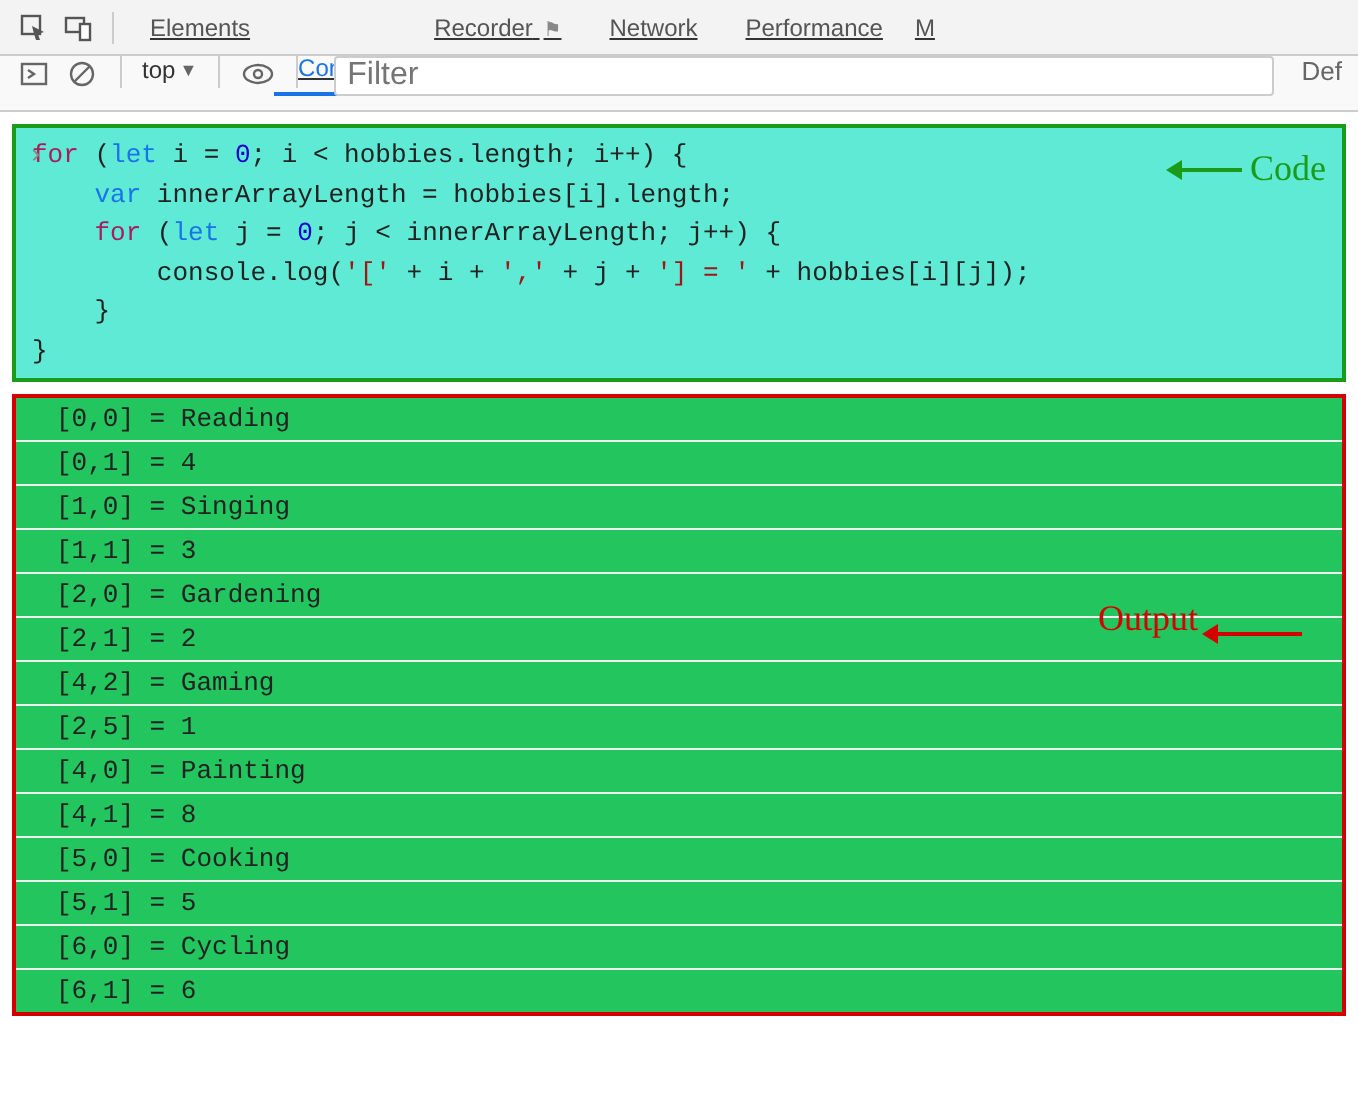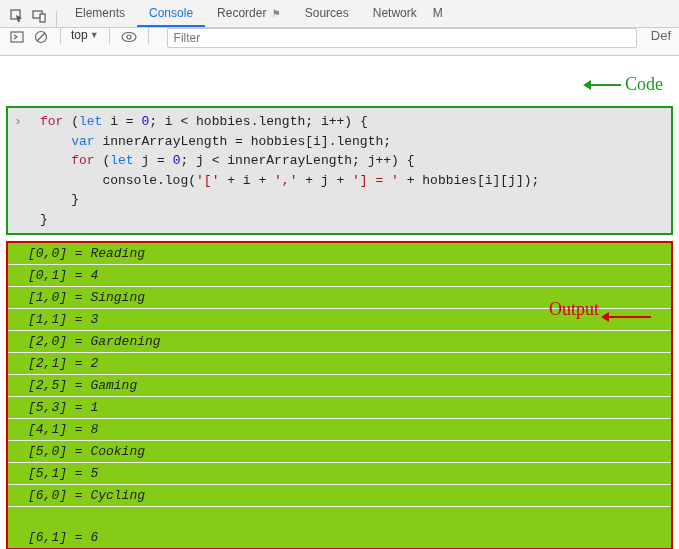--- a/index.html
+++ b/index.html
@@ -7,25 +7,26 @@
     font-family: "Segoe UI", Arial, sans-serif;
     font-size: 12px;
     background: #fff;
     color: #333;
     width: 679px;
     height: 549px;
     overflow: hidden;
   }
   .top-tabs {
     display: flex;
-    align-items: flex-end;
+    align-items: center;
     height: 28px;
     border-bottom: 1px solid #ccc;
     background: #f3f3f3;
     padding-left: 6px;
+    text-decoration: underline;
   }
   .top-tabs .icon-btn {
     width: 22px; height: 22px;
     display: flex; align-items: center; justify-content: center;
     color: #555;
   }
   .top-tabs .sep {
     width: 1px; height: 16px; background: #ccc; margin: 0 6px;
   }
   .tab {
@@ -64,73 +65,71 @@
   .filter-box {
     flex: 1;
     margin: 0 8px;
   }
   .filter-box input {
     width: 100%;
     height: 20px;
     border: 1px solid #ccc;
     border-radius: 2px;
     padding: 2px 6px;
-    font-size: 12px;
+    font-size: 16px;
     color: #888;
     background: #fff;
   }
   .right-toolbar {
     padding-right: 8px;
     color: #666;
     font-size: 13px;
   }
   .console-body {
     position: relative;
     padding: 6px;
     font-family: Menlo, Consolas, "Courier New", monospace;
     font-size: 13px;
   }
   .code-box {
     border: 2px solid #1a9b1a;
-    padding: 4px 8px 4px 32px;
+    padding: 4px 8px 4px 8px;
     position: relative;
     line-height: 1.5;
     color: #222;
-    background: #e5e5e5;
-    margin-top: 44px;
+    background: #5eead4;
   }
   .code-box::before {
     content: "›";
     position: absolute;
     left: 6px;
     top: 4px;
     color: #888;
   }
   .kw-for { color: #a71d5d; }
   .kw-let { color: #1a73e8; }
   .kw-var { color: #1a73e8; }
   .num { color: #1c00cf; }
   .str { color: #a31515; }
   .code-line { white-space: pre; }
 
   .output-box {
     border: 2px solid #d40000;
     margin-top: 6px;
-    background: #84cc16;
-    font-style: italic;
+    background: #22c55e;
   }
   .output-line {
     padding: 3px 8px 3px 20px;
     border-bottom: 1px solid #eee;
     font-family: Menlo, Consolas, "Courier New", monospace;
     font-size: 13px;
     color: #222;
     white-space: pre;
   }
-  .output-line:last-child { border-bottom: none; margin-top: 20px; }
+  .output-line:last-child { border-bottom: none; }
 
   .annot {
     position: absolute;
     font-family: "Comic Sans MS", "Segoe Script", cursive;
     font-size: 18px;
   }
   .annot-code {
     color: #1a9b1a;
     top: 18px;
     right: 16px;
@@ -188,22 +187,22 @@
   <div class="icon-btn">
     <svg width="14" height="14" viewBox="0 0 14 14">
         <rect x="1" y="2" width="9" height="7" fill="none" stroke="#555" stroke-width="1.2"></rect>
         <rect x="8" y="5" width="5" height="8" fill="#fff" stroke="#555" stroke-width="1.2"></rect>
       </svg>
   </div>
   <div class="sep"></div>
   <div class="tab">Elements</div>
   <div class="tab active">Console</div>
   <div class="tab"><span>Recorder</span> <span class="beta">⚑</span></div>
-  <div class="tab">Sources</div>
   <div class="tab">Network</div>
+  <div class="tab">Performance</div>
   <div class="tab" style="padding:0 4px">M</div>
 </div>
 
 <div class="toolbar">
   <div class="tb-icon">
     <svg width="14" height="14" viewBox="0 0 14 14">
         <rect x="1" y="2" width="12" height="10" fill="none" stroke="#666" stroke-width="1.2"></rect>
         <path d="M4 5 L7 7 L4 9" fill="none" stroke="#666" stroke-width="1.2"></path>
       </svg>
   </div>
@@ -243,22 +242,23 @@
     <div class="code-line">}</div>
   </div>
 
   <div class="output-box">
     <div class="output-line">[0,0] = Reading</div>
     <div class="output-line">[0,1] = 4</div>
     <div class="output-line">[1,0] = Singing</div>
     <div class="output-line">[1,1] = 3</div>
     <div class="output-line">[2,0] = Gardening</div>
     <div class="output-line">[2,1] = 2</div>
-    <div class="output-line">[2,5] = Gaming</div>
-    <div class="output-line">[5,3] = 1</div>
+    <div class="output-line">[4,2] = Gaming</div>
+    <div class="output-line">[2,5] = 1</div>
+    <div class="output-line">[4,0] = Painting</div>
     <div class="output-line">[4,1] = 8</div>
     <div class="output-line">[5,0] = Cooking</div>
     <div class="output-line">[5,1] = 5</div>
     <div class="output-line">[6,0] = Cycling</div>
     <div class="output-line">[6,1] = 6</div>
   </div>
 
   <div class="annot annot-code">
     <span class="arrow-green"></span>
     <span>Code</span>

